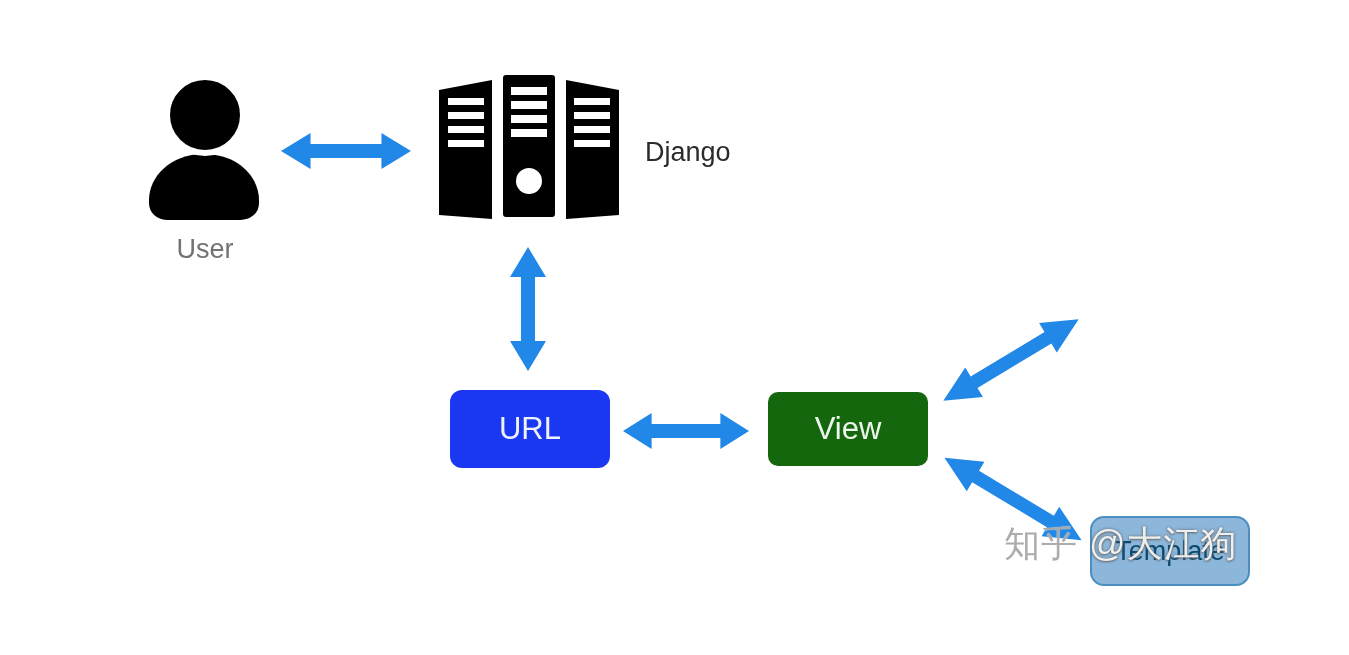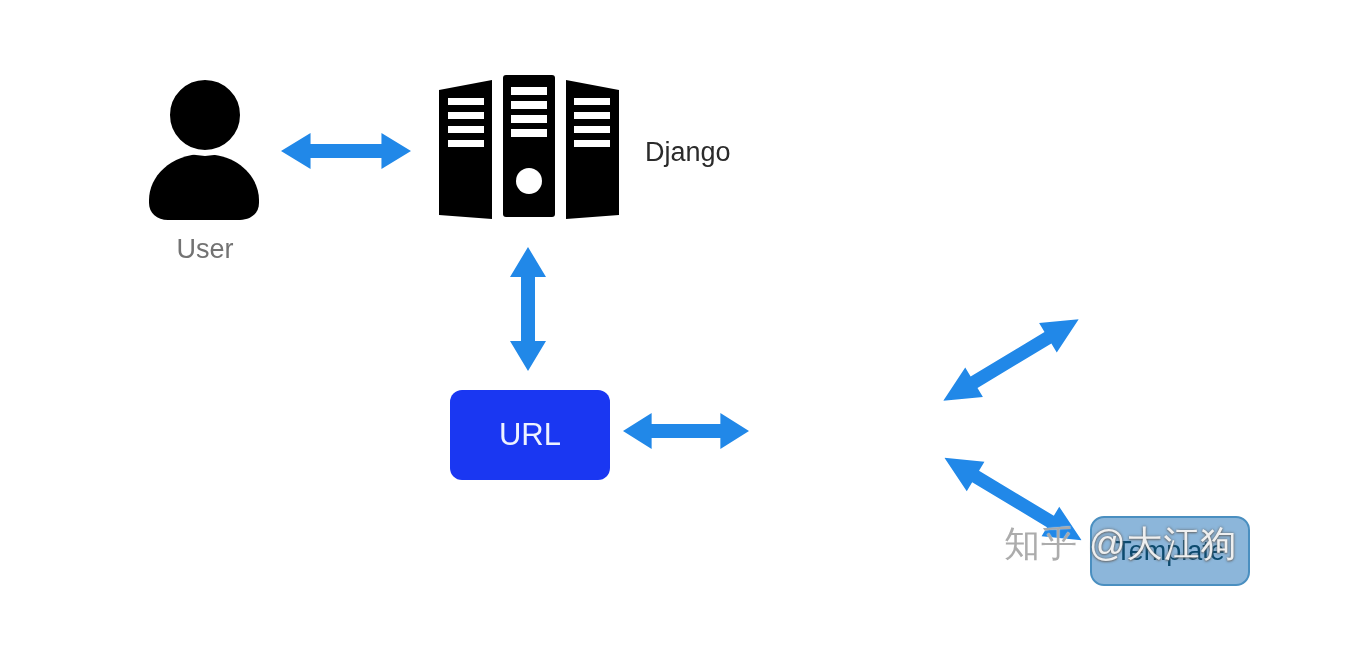--- a/index.html
+++ b/index.html
@@ -6,21 +6,21 @@
   #stage{
     position:relative;width:1349px;height:655px;background:#ffffff;overflow:hidden;
     font-family:"Liberation Sans","DejaVu Sans",sans-serif;
   }
   .abs{position:absolute;}
   .node{
     position:absolute;display:flex;align-items:center;justify-content:center;
     box-sizing:border-box;
   }
   .node span{font-weight:400;}
-  #url-box{left:450px;top:390px;width:160px;height:90px;border-radius:12px;font-size:31px;}
+  #url-box{left:450px;top:390px;width:160px;height:78px;border-radius:12px;font-size:31px;}
   #view-box{left:768px;top:392px;width:160px;height:74px;border-radius:10px;font-size:31px;}
   #model-box{left:1088px;top:270px;width:162px;height:80px;border-radius:14px;font-size:29px;z-index:1;}
   #template-box{left:1090px;top:516px;width:160px;height:70px;border-radius:14px;font-size:27px;z-index:1;}
   .caption{position:absolute;font-size:27px;}
   #user-label{left:149px;top:234px;width:112px;text-align:center;}
   #django-label{left:645px;top:137px;}
   #arrow-user-django{left:281px;top:130px;width:130px;height:42px;}
   #arrow-django-url{left:507px;top:247px;width:42px;height:124px;}
   #arrow-url-view{left:623px;top:410px;width:126px;height:42px;}
   #arrow-view-model{left:932px;top:340px;width:158px;height:40px;transform:rotate(-31deg);}
@@ -74,20 +74,23 @@
   </svg>
 
   <div id="url-box" class="node" style="background-color: rgb(26, 55, 242);">
     <span style="color: rgb(238, 242, 255);">URL</span>
   </div>
 
   <svg id="arrow-url-view" class="abs" viewBox="0 0 132 42" preserveAspectRatio="none" aria-hidden="true">
     <path d="M0 21 L30 3 L30 14 L102 14 L102 3 L132 21 L102 39 L102 28 L30 28 L30 39 Z" fill="#2188e8"></path>
   </svg>
 
+  <div id="view-box" class="node" style="background-color: rgb(21, 103, 13);">
+    <span style="color: rgb(237, 247, 237);">View</span>
+  </div>
 
   <svg id="arrow-view-model" class="abs" viewBox="0 0 132 42" preserveAspectRatio="none" aria-hidden="true">
     <path d="M0 21 L30 3 L30 14 L102 14 L102 3 L132 21 L102 39 L102 28 L30 28 L30 39 Z" fill="#2188e8"></path>
   </svg>
 
 
   <svg id="arrow-view-template" class="abs" viewBox="0 0 132 42" preserveAspectRatio="none" aria-hidden="true">
     <path d="M0 21 L30 3 L30 14 L102 14 L102 3 L132 21 L102 39 L102 28 L30 28 L30 39 Z" fill="#2188e8"></path>
   </svg>
 

